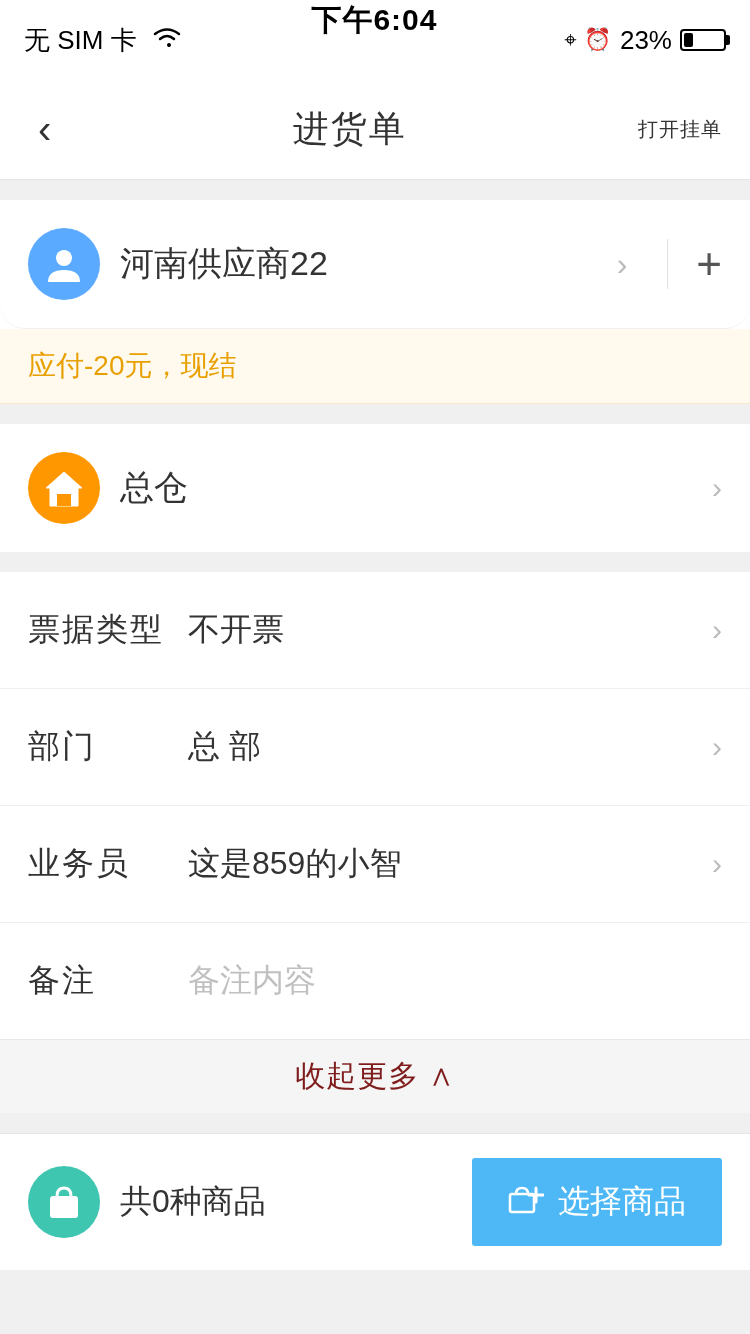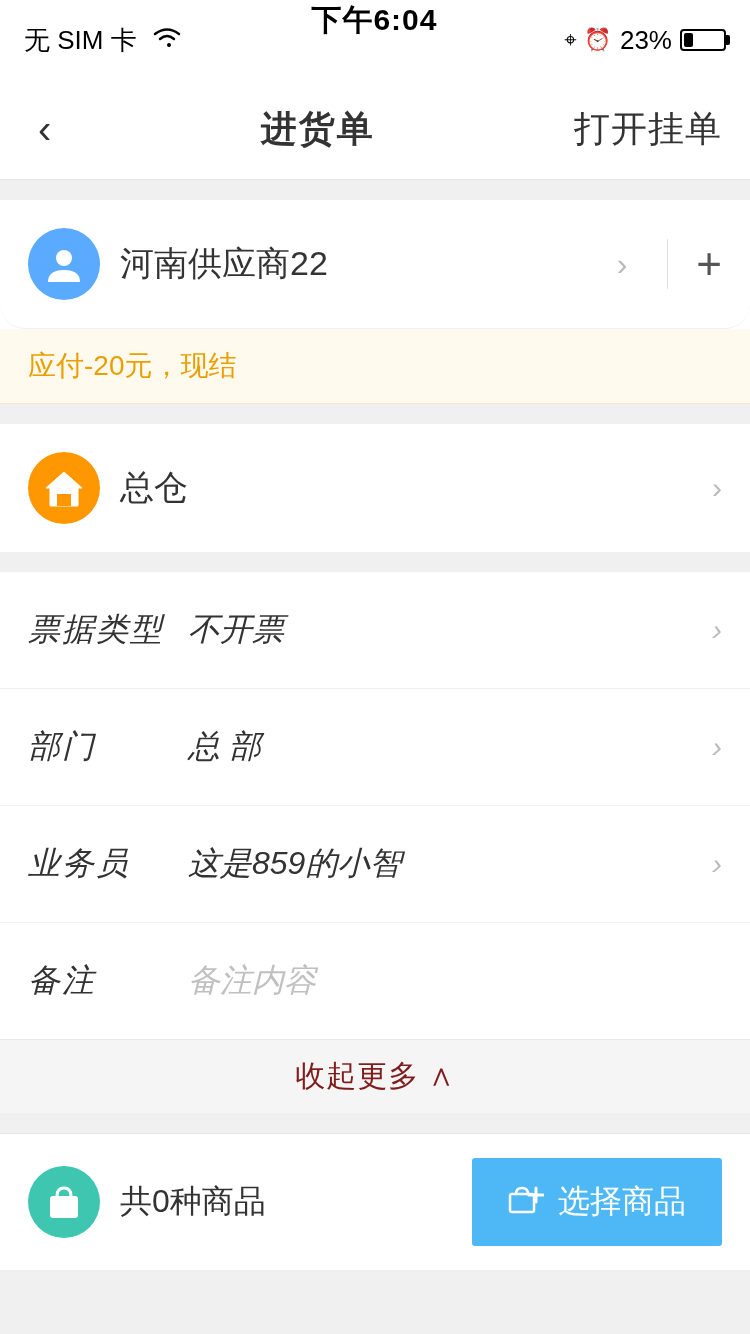--- a/index.html
+++ b/index.html
@@ -85,26 +85,26 @@
       border-bottom: 1px solid #e5e5e5;
     }
     .nav-back {
       font-size: 40px;
       color: #333;
       cursor: pointer;
       padding: 10px;
     }
     .nav-title {
       font-size: 36px;
-      font-weight: 700;
+      font-weight: 400;
       color: #333;
       letter-spacing: 2px;
     }
     .nav-action {
-      font-size: 36px;
+      font-size: 20px;
       color: #333;
       letter-spacing: 1px;
     }
 
     
     .section-gap {
       height: 20px;
       background: #f0f0f0;
     }
 
@@ -204,21 +204,20 @@
     
     .form-section {
       background: #fff;
     }
     .form-row {
       display: flex;
       align-items: center;
       padding: 36px 28px;
       border-bottom: 1px solid #f0f0f0;
       min-height: 110px;
-      font-style: italic;
     }
     .form-row:last-child {
       border-bottom: none;
     }
     .form-label {
       font-size: 32px;
       color: #333;
       width: 140px;
       flex-shrink: 0;
       letter-spacing: 2px;

